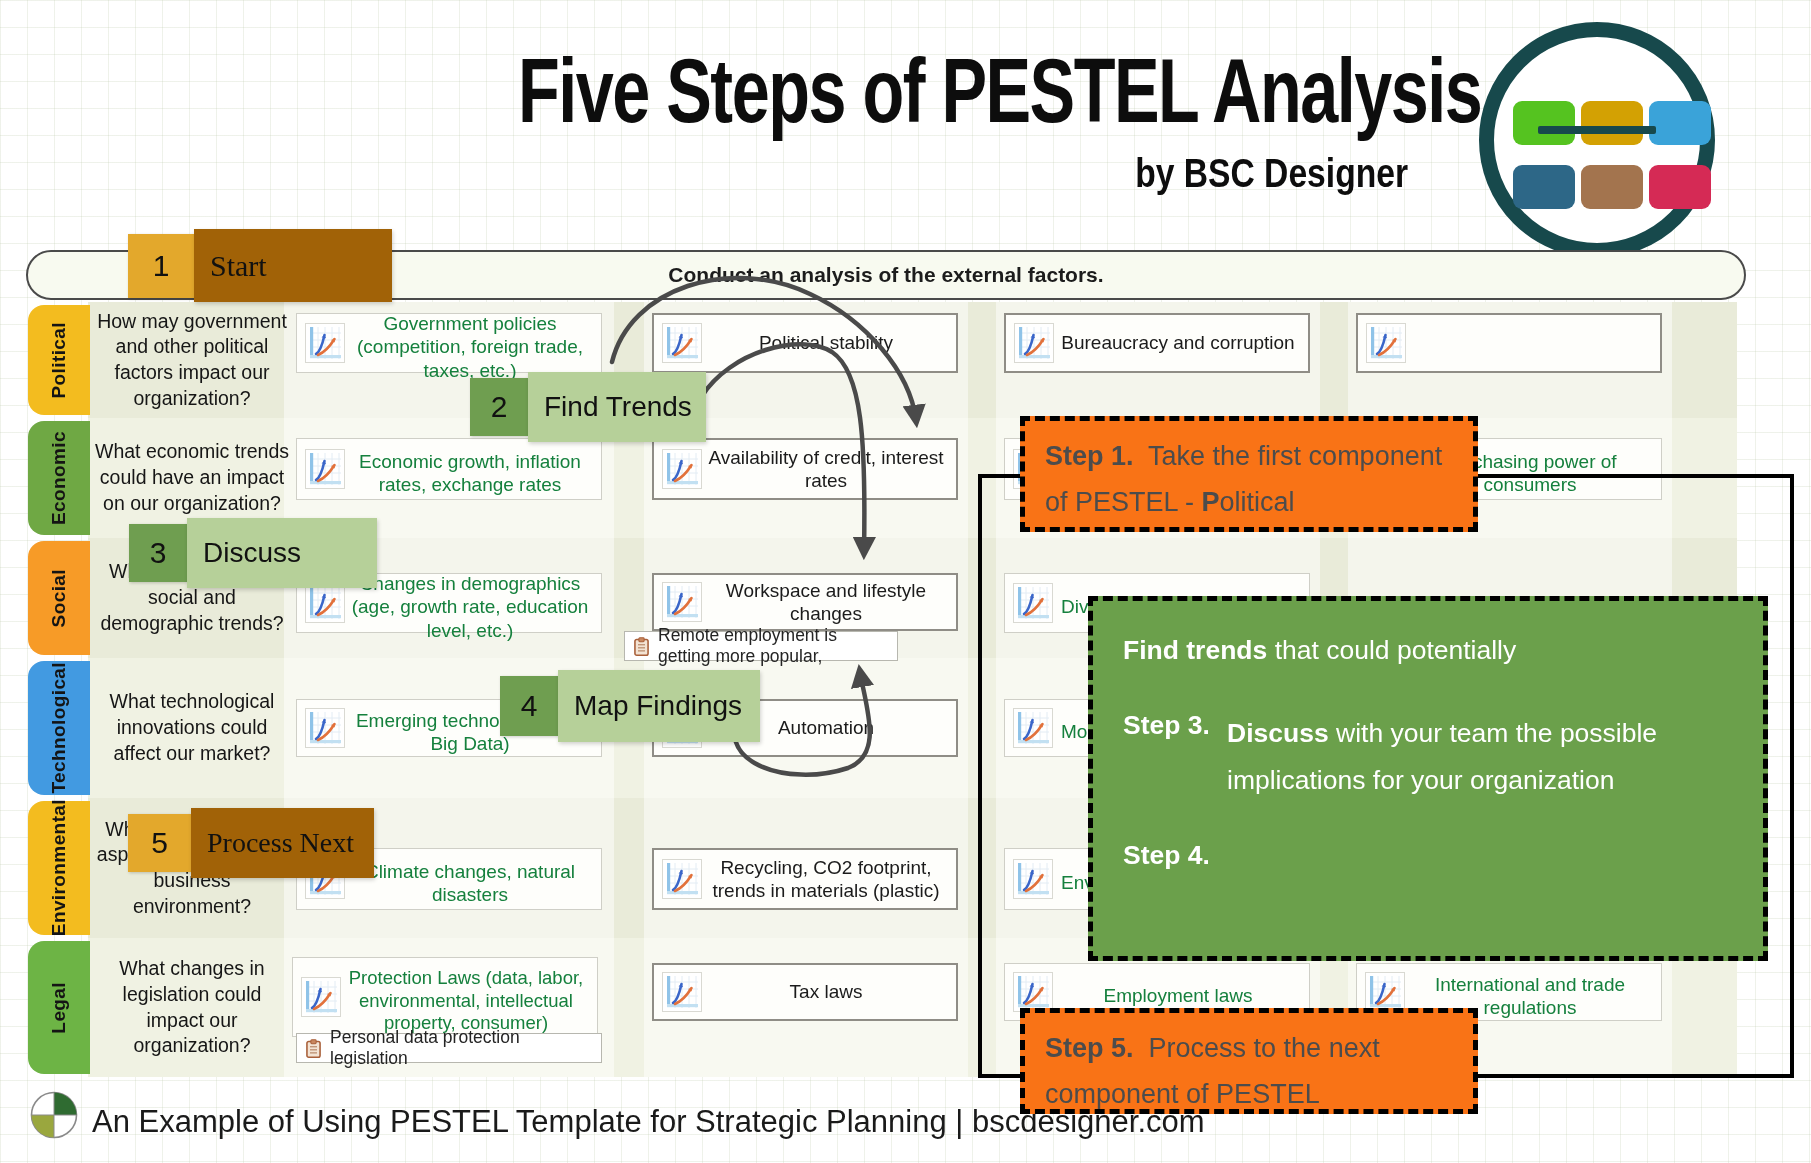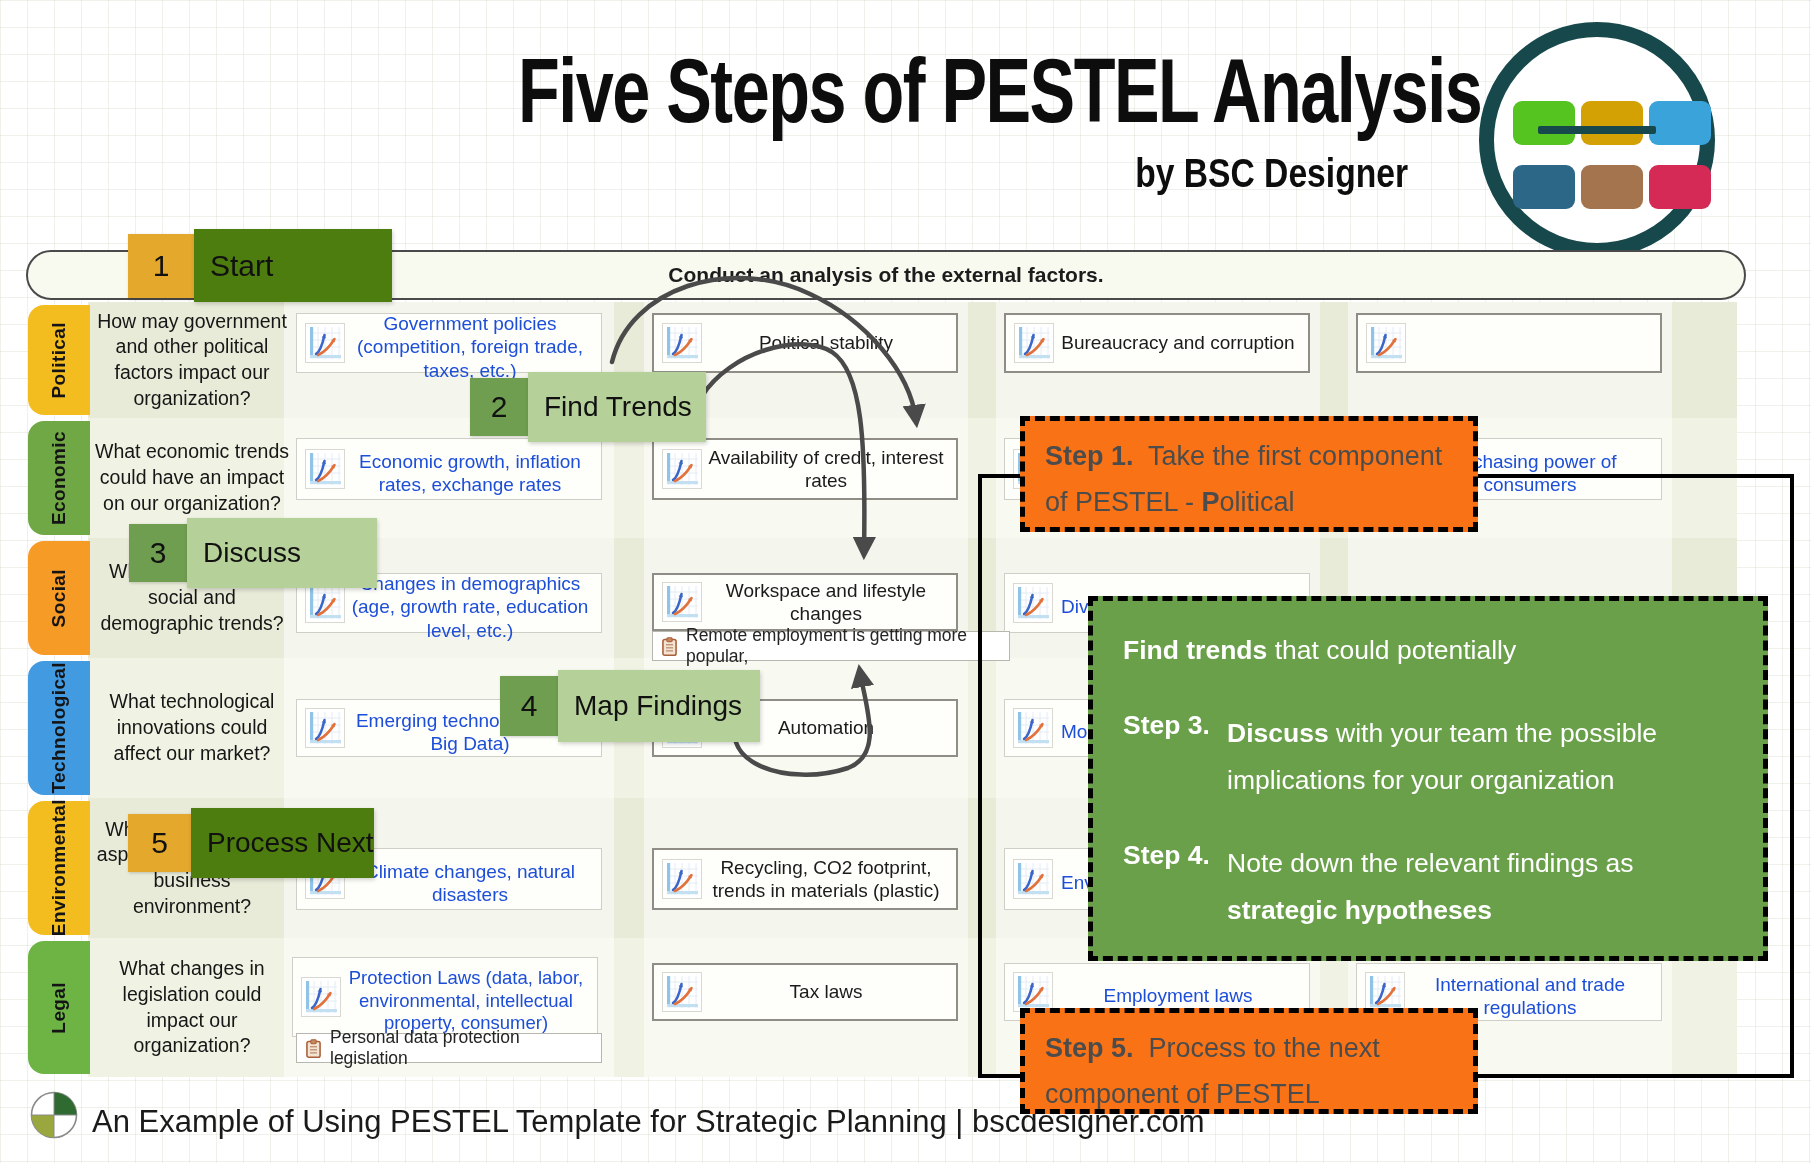--- a/index.html
+++ b/index.html
@@ -33,36 +33,36 @@
   .tab{position:absolute;left:28px;width:62px;border-radius:16px 0 0 16px;z-index:3;
        display:flex;align-items:center;justify-content:center;}
   .tab span{writing-mode:vertical-rl;transform:rotate(180deg);font-size:19px;font-weight:600;color:#141414;letter-spacing:.4px;}
   .question{position:absolute;left:94px;width:196px;z-index:3;display:flex;align-items:center;justify-content:center;
        text-align:center;font-size:19.5px;font-weight:500;color:#161616;line-height:1.32;}
   
   .card{position:absolute;background:#fefefb;display:flex;align-items:center;z-index:3;box-sizing:border-box;
         border:1px solid #cfcfc7;padding:0 6px 0 8px;}
   .card.black{border:2px solid #8f8d86;}
   .ctx{flex:1;text-align:center;font-size:19px;line-height:1.22;padding:0 4px;}
-  .card.gray .ctx{color:#1d4ed8;margin-top:8px;}
+  .card.gray .ctx{color:#15803d;margin-top:8px;}
   .card.black .ctx{color:#1b1b1b;}
   .card.frag .ctx{text-align:left;padding-left:8px;}
   .cic{width:40px;height:40px;flex:0 0 40px;}
   .note{position:absolute;background:#ffffff;border:1px solid #b7b7af;display:flex;align-items:center;
         z-index:4;box-sizing:border-box;padding:0 6px;font-size:17.5px;color:#242424;}
   .note svg{width:21px;height:21px;margin-right:6px;flex:0 0 21px;}
   
   #frame{left:978px;top:474px;width:816px;height:604px;border:4px solid #000;z-index:5;box-sizing:border-box;}
   
   #arrows{left:0;top:0;z-index:6;pointer-events:none;}
   
   .cnum{position:absolute;display:flex;align-items:center;justify-content:center;
         font-size:30px;color:#111;z-index:7;box-shadow:1px 1px 3px rgba(0,0,0,.2);}
   .clab{position:absolute;display:flex;align-items:center;padding-left:16px;font-size:28px;color:#111;
-        z-index:7;box-sizing:border-box;box-shadow:1px 2px 4px rgba(0,0,0,.18);} .yel.clab,.clab.yel{background:#4d7c0f;} .clab.grn{background:#b6d099;}
+        z-index:7;box-sizing:border-box;box-shadow:1px 2px 4px rgba(0,0,0,.18);} .yel.clab,.clab.yel{background:#a16207;font-family:Liberation Serif, serif;} .clab.grn{background:#b6d099;}
   
   .stepbox{position:absolute;border:5px dashed #000;box-sizing:border-box;z-index:8;}
   .stepbox.yellow{background:#f97316;color:#4c4c4c;font-size:27px;line-height:1.72;padding:12px 20px;}
   .b{font-weight:bold;}
   #greenbox{left:1088px;top:596px;width:680px;height:365px;background:#6ba04b;color:#ffffff;
         font-size:26.5px;padding:26px 10px 0 30px;}
   .gstep{display:flex;margin-bottom:37px;}
   .glabel{flex:0 0 104px;font-weight:bold;}
   .gbody{flex:1;line-height:1.75;}
   
@@ -228,21 +228,21 @@
       <use href="#chartic"></use>
     </svg>
   <div class="ctx">Changes in demographics (age, growth rate, education level, etc.)</div>
 </div>
 <div class="card black" style="left:652px;top:573px;width:306px;height:58px">
   <svg class="cic">
       <use href="#chartic"></use>
     </svg>
   <div class="ctx">Workspace and lifestyle changes</div>
 </div>
-<div class="note" style="left:652px;top:631px;width:358px;height:30px">
+<div class="note" style="left:624px;top:631px;width:274px;height:30px">
   <svg>
       <use href="#clipic"></use>
     </svg>
   <span>Remote employment is getting more popular,</span>
 </div>
 <div class="card gray frag" style="left:1004px;top:573px;width:306px;height:60px">
   <svg class="cic">
       <use href="#chartic"></use>
     </svg>
   <div class="ctx">Dive</div>
@@ -354,21 +354,20 @@
 <div class="stepbox" id="greenbox">
   <div class="gstep">
     <span class="gbody"><span class="b">Find trends</span><span> that could potentially</span><br></span>
   </div>
   <div class="gstep">
     <span class="glabel">Step 3.</span>
     <span class="gbody"><span class="b">Discuss</span><span> with your team the possible</span><br><span>implications for your organization</span></span>
   </div>
   <div class="gstep">
     <span class="glabel">Step 4.</span>
-    <span class="gbody"><span>Note down the relevant findings as</span><br><span class="b">strategic hypotheses</span></span>
   </div>
 </div>
 
 <div class="stepbox yellow" style="left:1020px;top:1008px;width:458px;height:106px">
   <span class="b">Step 5.</span>&nbsp;
   <span>Process to the next</span><br>
   <span>component of PESTEL</span>
 </div>
 
 <svg class="abs" id="footericon" width="48" height="48" viewBox="0 0 48 48">

